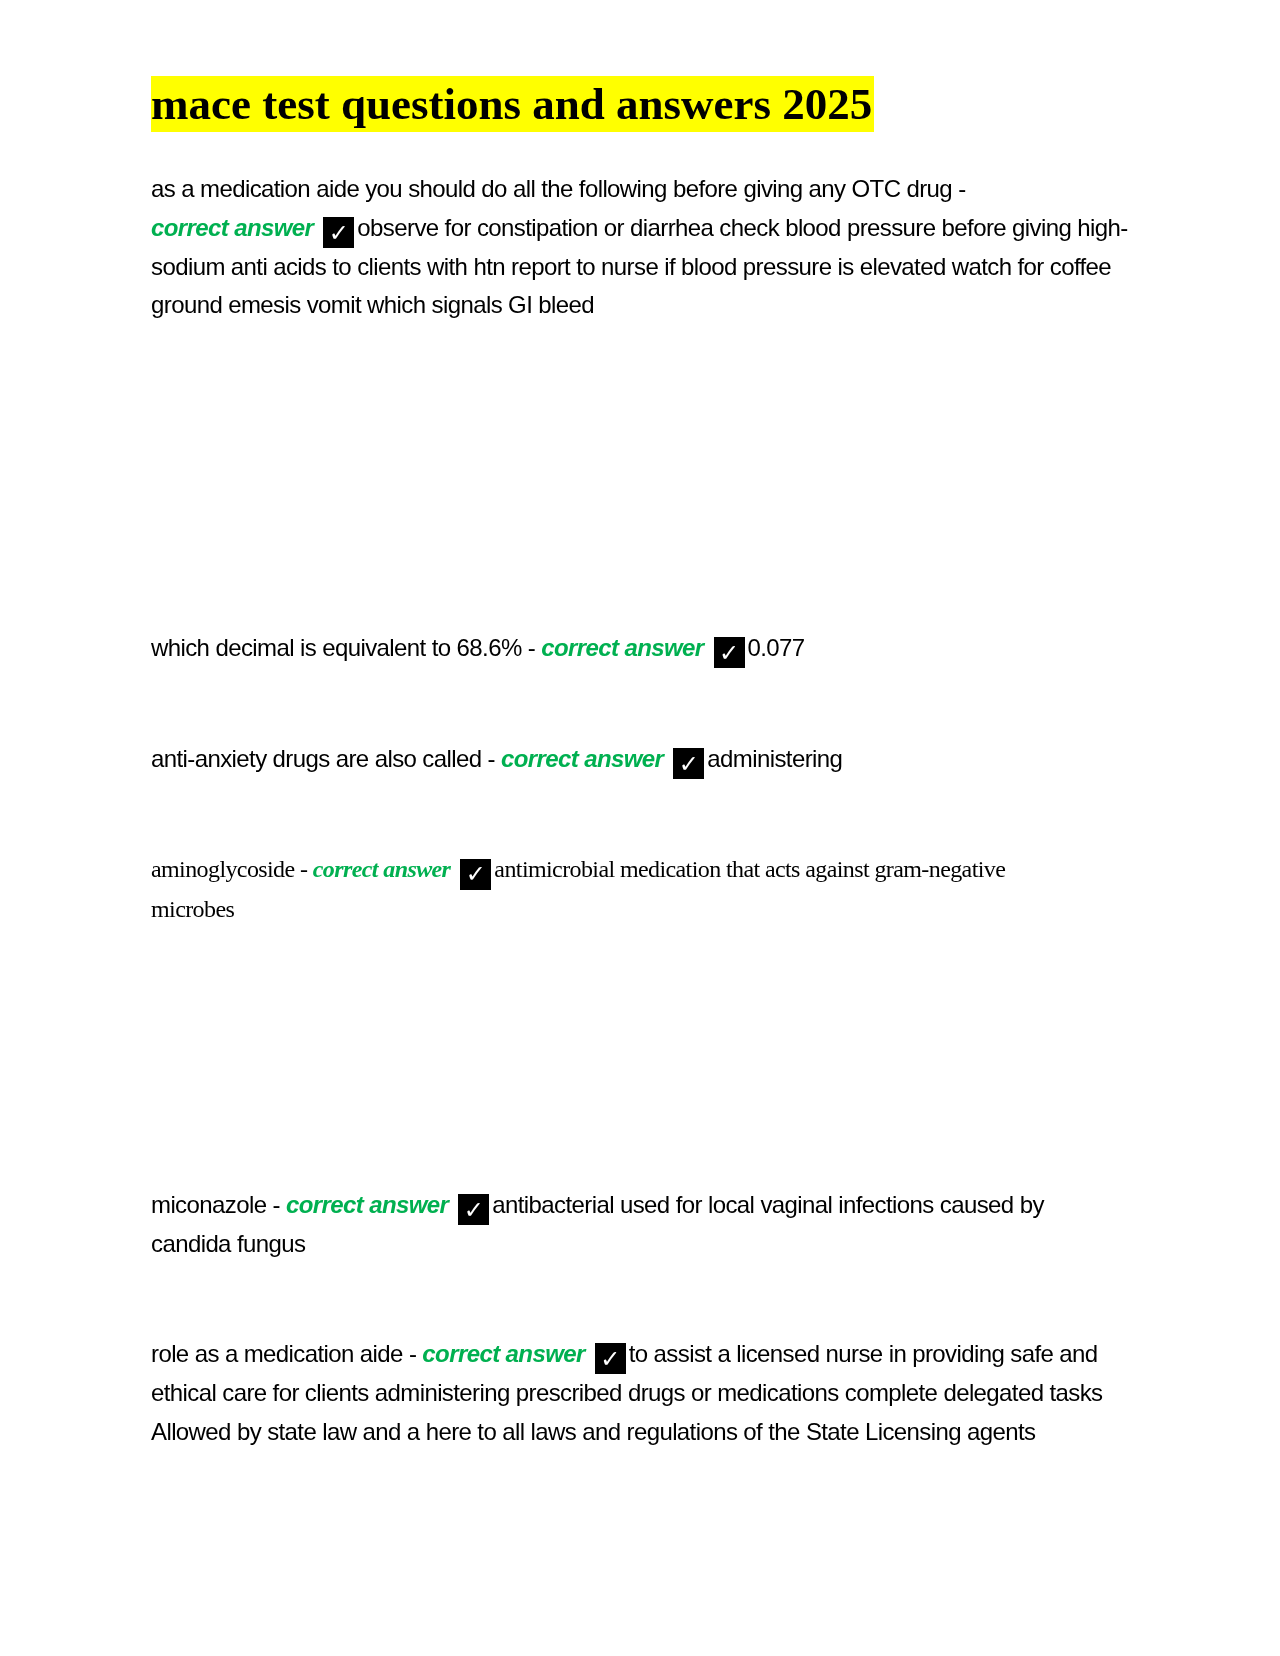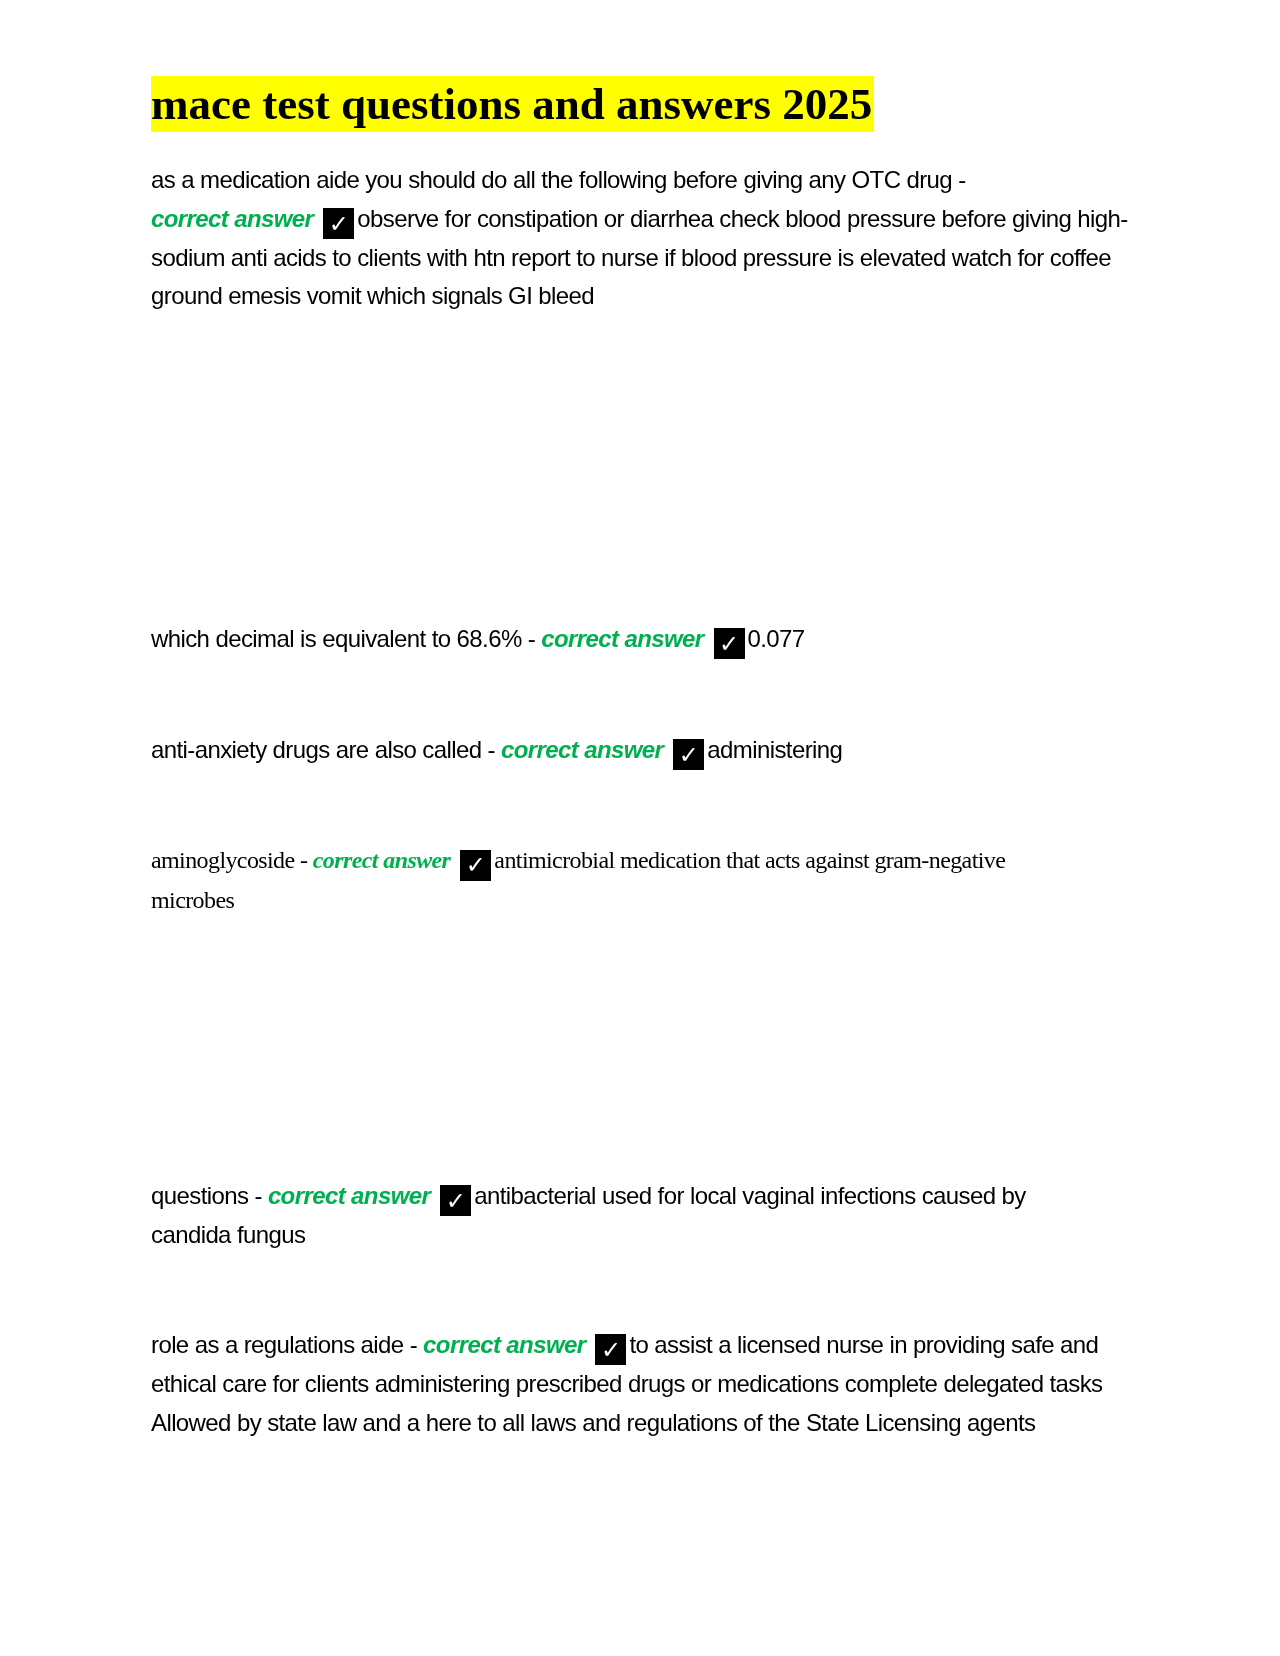--- a/index.html
+++ b/index.html
@@ -11,20 +11,21 @@
     font-weight: bold; font-size: 45px; line-height: 56px;
     color: #000; background: #ffff00; padding: 0 2px 0 0;
     white-space: nowrap; letter-spacing: 0px;
   }
   .qa {
     position: absolute; left: 151px; width: 980px;
     font-family: "Liberation Sans", "DejaVu Sans", sans-serif;
     font-size: 24px; line-height: 38.5px; color: #000;
     letter-spacing: -0.6px; word-spacing: 0px;
     transform-origin: left top;
+    margin-top: 9px;
   }
   .ans-label { color: #00b050; font-style: italic; font-weight: bold; }
   .check {
     display: inline-block; width: 31px; height: 31px; background: #000;
     color: #fff; text-align: center; line-height: 31px; font-size: 24px;
     vertical-align: -5px; margin: 0 3px 0 10px; font-style: normal; font-weight: normal;
     letter-spacing: 0;
   }
   .check.linestart { margin-left: 4px; }
 </style>
@@ -48,20 +49,20 @@
   <div class="qa" style="top:731px;">
     <span>anti-anxiety drugs are also called - </span><span class="ans-label">correct answer</span><span class="check">✓</span><span>administering</span>
   </div>
 
   <div class="qa" style="top:841px; width:940px;font-family:Liberation Serif, serif;">
     <span>aminoglycoside - </span><span class="ans-label">correct answer</span><span class="check">✓</span><span>antimicrobial medication that acts against gram-negative microbes</span>
   </div>
 
 
   <div class="qa" style="top:1177px; width:930px;">
-    <span>questions - </span><span class="ans-label">correct answer</span><span class="check">✓</span><span>antibacterial used for local vaginal infections caused by candida fungus</span>
+    <span>miconazole - </span><span class="ans-label">correct answer</span><span class="check">✓</span><span>antibacterial used for local vaginal infections caused by candida fungus</span>
   </div>
 
   <div class="qa" style="top:1326px;">
-    <span>role as a regulations aide - </span><span class="ans-label">correct answer</span><span class="check">✓</span><span>to assist a licensed nurse in providing safe and ethical care for clients administering prescribed drugs or medications complete delegated tasks Allowed by state law and a here to all laws and regulations of the State Licensing agents</span>
+    <span>role as a medication aide - </span><span class="ans-label">correct answer</span><span class="check">✓</span><span>to assist a licensed nurse in providing safe and ethical care for clients administering prescribed drugs or medications complete delegated tasks Allowed by state law and a here to all laws and regulations of the State Licensing agents</span>
   </div>
 
 </div>
 
 </body></html>

